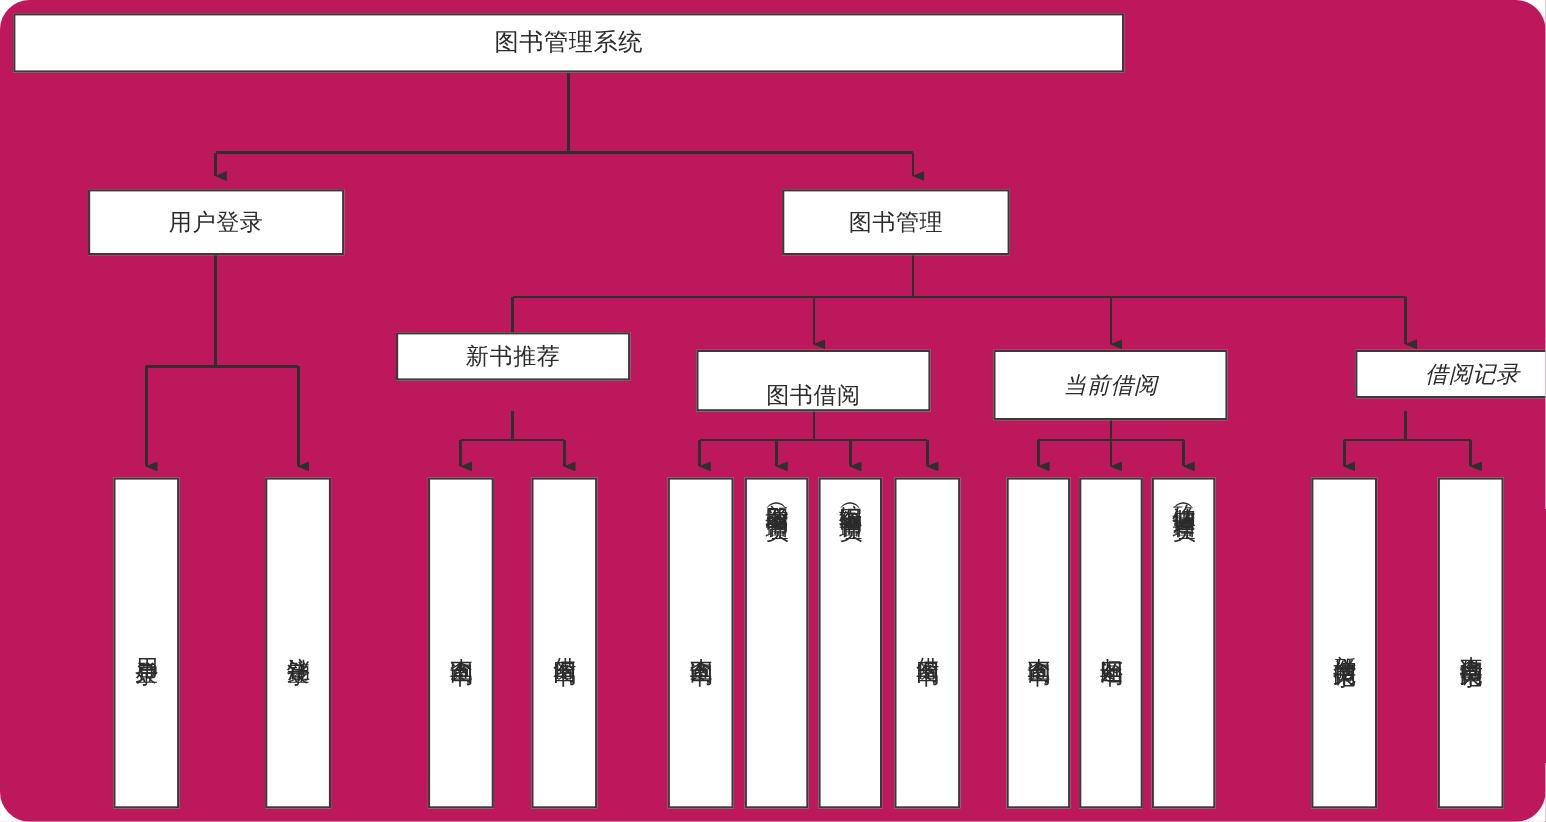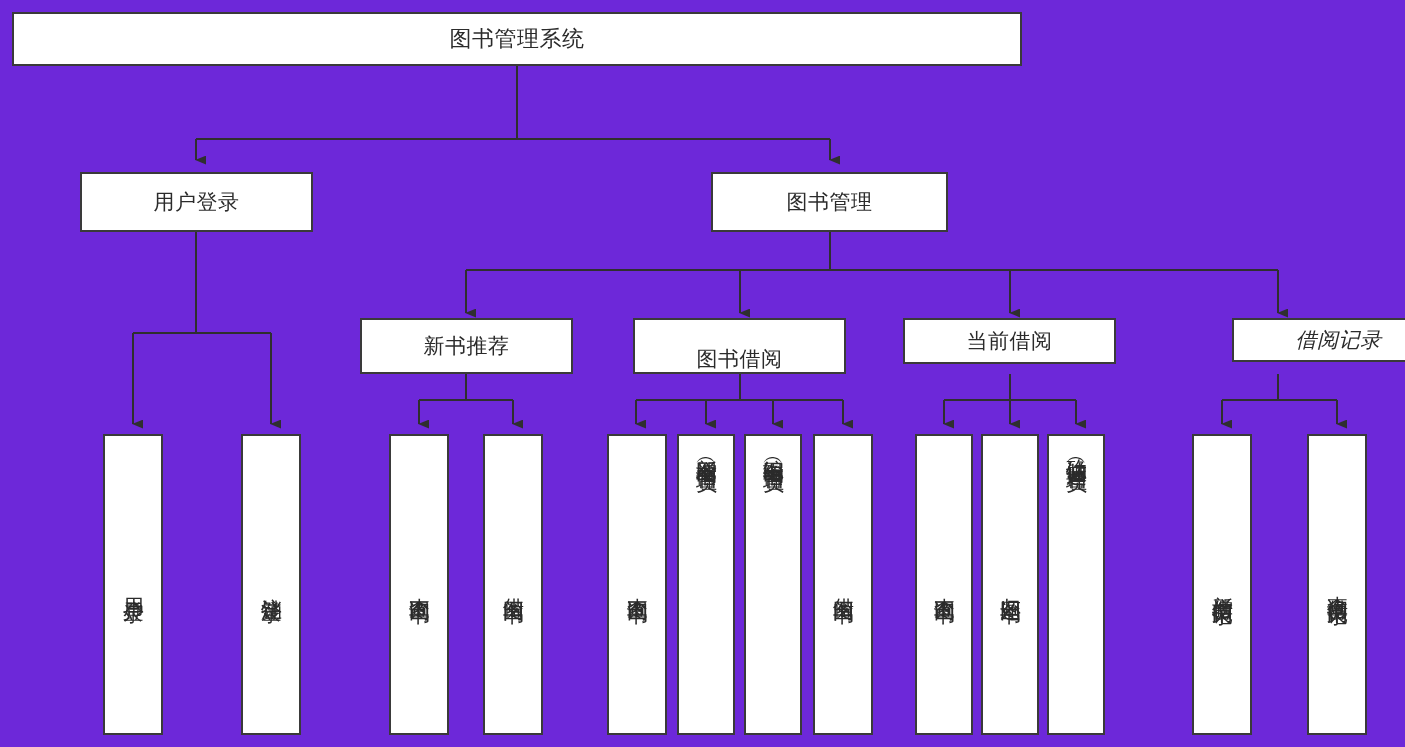--- a/index.html
+++ b/index.html
@@ -8,22 +8,23 @@
     padding: 0;
     background: #ffffff;
   }
   body {
     font-family: "DejaVu Sans", "Liberation Sans", sans-serif;
   }
   #diagram-root {
     position: relative;
     width: 1405px;
     height: 747px;
-    background: #6d28d9;
+    background: #be185d;
     overflow: hidden;
+    border-radius: 27px;
   }
   #diagram-svg {
     position: absolute;
     left: 0;
     top: 0;
     width: 1405px;
     height: 747px;
   }
   .node {
     position: absolute;
@@ -132,31 +133,31 @@
     </g>
   </svg>
 
   <div class="node horiz root" style="left:12px; top:12px; width:1010px; height:54px;">
     <span class="label">图书管理系统</span>
   </div>
 
   <div class="node horiz" style="left:80px; top:172px; width:233px; height:60px;">
     <span class="label">用户登录</span>
   </div>
-  <div class="node horiz" style="left:711px; top:172px; width:237px; height:60px;">
+  <div class="node horiz" style="left:711px; top:172px; width:207px; height:60px;">
     <span class="label">图书管理</span>
   </div>
 
-  <div class="node horiz" style="left:360px; top:318px; width:213px; height:56px;">
+  <div class="node horiz" style="left:360px; top:302px; width:213px; height:44px;">
     <span class="label">新书推荐</span>
   </div>
   <div class="node horiz" style="left:633px; top:318px; width:213px; height:56px;align-items:flex-end;">
     <span class="label">图书借阅</span>
   </div>
-  <div class="node horiz" style="left:903px; top:318px; width:213px; height:46px;">
+  <div class="node horiz" style="left:903px; top:318px; width:213px; height:64px;font-style:italic;">
     <span class="label">当前借阅</span>
   </div>
   <div class="node horiz" style="left:1232px; top:318px; width:213px; height:44px;font-style:italic;">
     <span class="label">借阅记录</span>
   </div>
 
   <div class="node vert center-text" style="left:103px; top:434px; width:60px; height:301px;">
     <span class="label">用户登录</span>
   </div>
   <div class="node vert center-text" style="left:241px; top:434px; width:60px; height:301px;">

